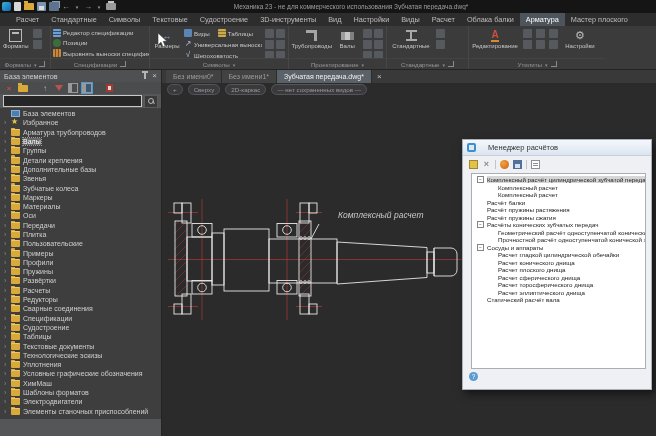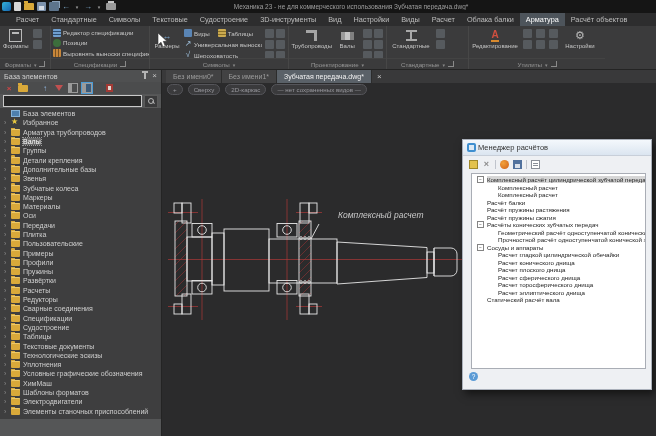--- a/index.html
+++ b/index.html
@@ -102,21 +102,21 @@
   .dtab{padding:0 7px;line-height:13px;background:#424243;border-right:1px solid #2c2c2c;white-space:nowrap;}
   .dtab.active{background:#5a6168;color:#f2f2f2;}
   .dclose{line-height:13px;padding:0 5px;color:#c5c5c5;font-size:8px;}
   .viewbar{height:13px;display:flex;align-items:center;gap:5px;padding-left:5px;}
   .vbtn{background:#3a3a3c;border:1px solid #55555a;border-radius:6px;color:#98989e;font-size:6.2px;
         line-height:8px;padding:0 5px;height:9px;display:flex;align-items:center;white-space:nowrap;}
   .canvas{position:absolute;left:0;top:26px;width:494px;height:340px;}
   
   .palette{position:absolute;left:462px;top:139px;width:190px;height:251px;background:#eef0f3;
            border:1px solid #aab0ba;box-shadow:3px 4px 8px rgba(0,0,0,.55);box-sizing:border-box;z-index:5;}
-  .pal-title{height:15px;background:linear-gradient(#f4f8fc,#dbe5f0);display:flex;align-items:center;gap:2px;
+  .pal-title{height:15px;background:linear-gradient(#f4f8fc,#dbe5f0);display:flex;align-items:center;gap:12px;
              padding:0 4px;color:#333;font-size:7.5px;border-bottom:1px solid #c8cfd9;}
   .pal-appicon{width:9px;height:9px;background:#3f8fd0;border-radius:2px;position:relative;}
   .pal-appicon::before{content:"";position:absolute;left:2px;top:2px;width:5px;height:5px;background:#dce9f5;}
   .pal-tools{height:16px;display:flex;align-items:center;gap:4px;padding:0 6px;}
   .psep{width:1px;height:9px;background:#c0c4cc;}
   .pi{width:9px;height:9px;display:inline-flex;align-items:center;justify-content:center;}
   .pi-new{background:#e3c24c;border:1px solid #a08828;box-sizing:border-box;}
   .pi-del{color:#8a8a8a;font-size:9px;font-weight:bold;}
   .pi-calc{background:radial-gradient(circle at 35% 35%,#f2a23c,#cf5f18);border-radius:50%;}
   .pi-save{background:#51719d;position:relative;}
@@ -164,21 +164,21 @@
     <div class="rtab">Символы</div>
     <div class="rtab">Текстовые</div>
     <div class="rtab">Судостроение</div>
     <div class="rtab">3D-инструменты</div>
     <div class="rtab">Вид</div>
     <div class="rtab">Настройки</div>
     <div class="rtab">Виды</div>
     <div class="rtab">Расчет</div>
     <div class="rtab">Облака балки</div>
     <div class="rtab active">Арматура</div>
-    <div class="rtab">Расчёт объектов</div>
+    <div class="rtab">Мастер плоского</div>
   </div>
 
 <div class="ribbon">
   <div class="rgroup" style="width:51px">
     <div class="rg-content">
       <div class="bigbtn">
         <span class="bicon">
             <span class="ib-formats"></span>
           </span>
         <span>Форматы</span>

